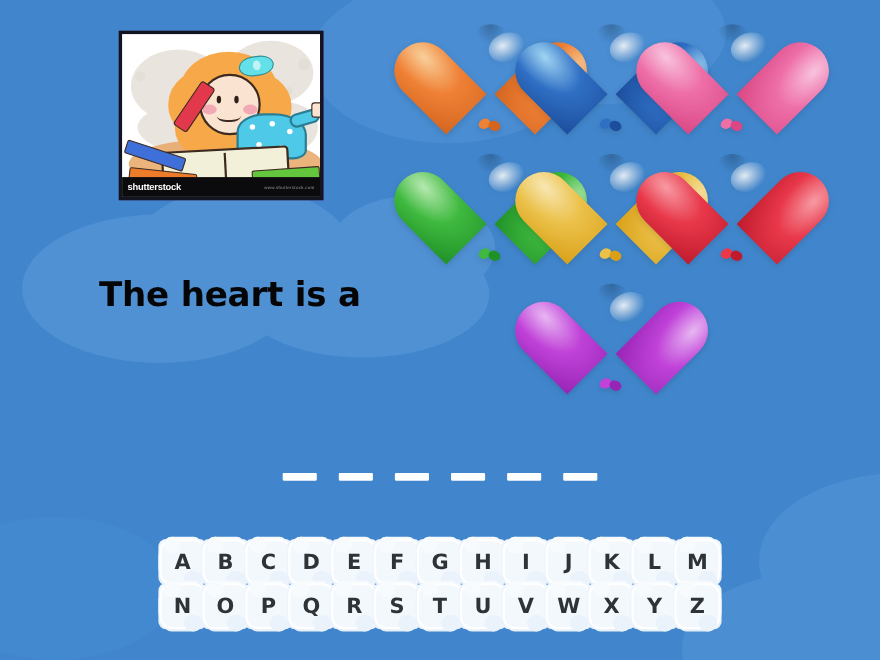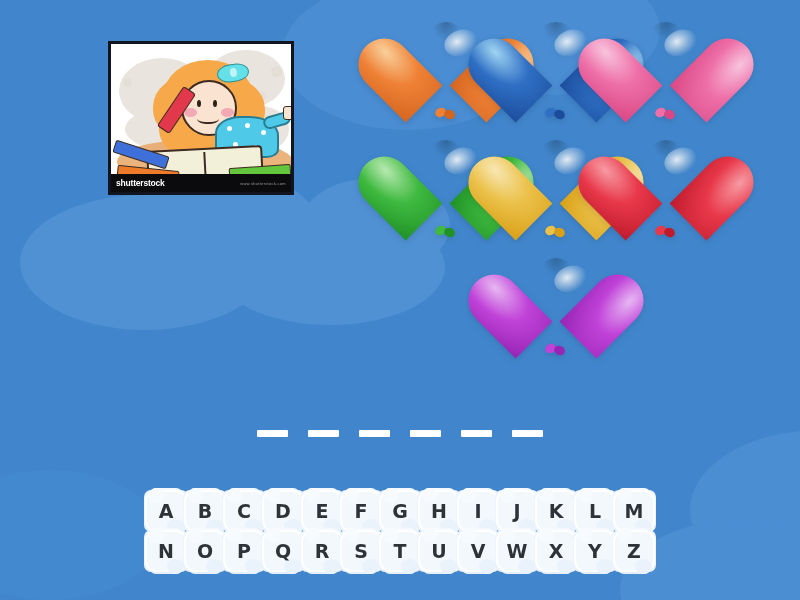--- a/index.html
+++ b/index.html
@@ -36,21 +36,21 @@
   .cloud-e { left: 282px; top: -20px; width: 250px; height: 150px; background: #4a8dd2; }
   .cloud-f { left: 430px; top: -35px; width: 230px; height: 130px; background: #4a8dd2; }
   .cloud-g { left: 690px; top: 430px; width: 260px; height: 160px; background: #4b8ed2; }
   .cloud-h { left: 620px; top: 520px; width: 240px; height: 140px; background: #4b8ed2; }
   .cloud-i { left: -60px; top: 470px; width: 220px; height: 130px; background: #4389cf; }
 
   
   #illustration-frame {
     position: absolute;
     left: 108px;
-    top: 41px;
+    top: 28px;
     width: 186px;
     height: 154px;
     border: 3px solid #10151f;
     background: #701a75;
     box-sizing: border-box;
     overflow: hidden;
   }
   .ill-bg {
     position: absolute;
     inset: 0;
@@ -479,20 +479,21 @@
           <div class="notch"></div>
           <div class="gloss"></div>
           <div class="knot">
             <div class="k1" style="background: rgb(192, 66, 216);"></div>
             <div class="k2" style="background: rgb(151, 36, 181);"></div>
           </div>
         </div>
       </div>
     </div>
 
+  <div id="question-text">The heart is a</div>
 
   <div id="answer-blanks">
       <div class="blank"></div>
       <div class="blank"></div>
       <div class="blank"></div>
       <div class="blank"></div>
       <div class="blank"></div>
       <div class="blank"></div>
     </div>
 

